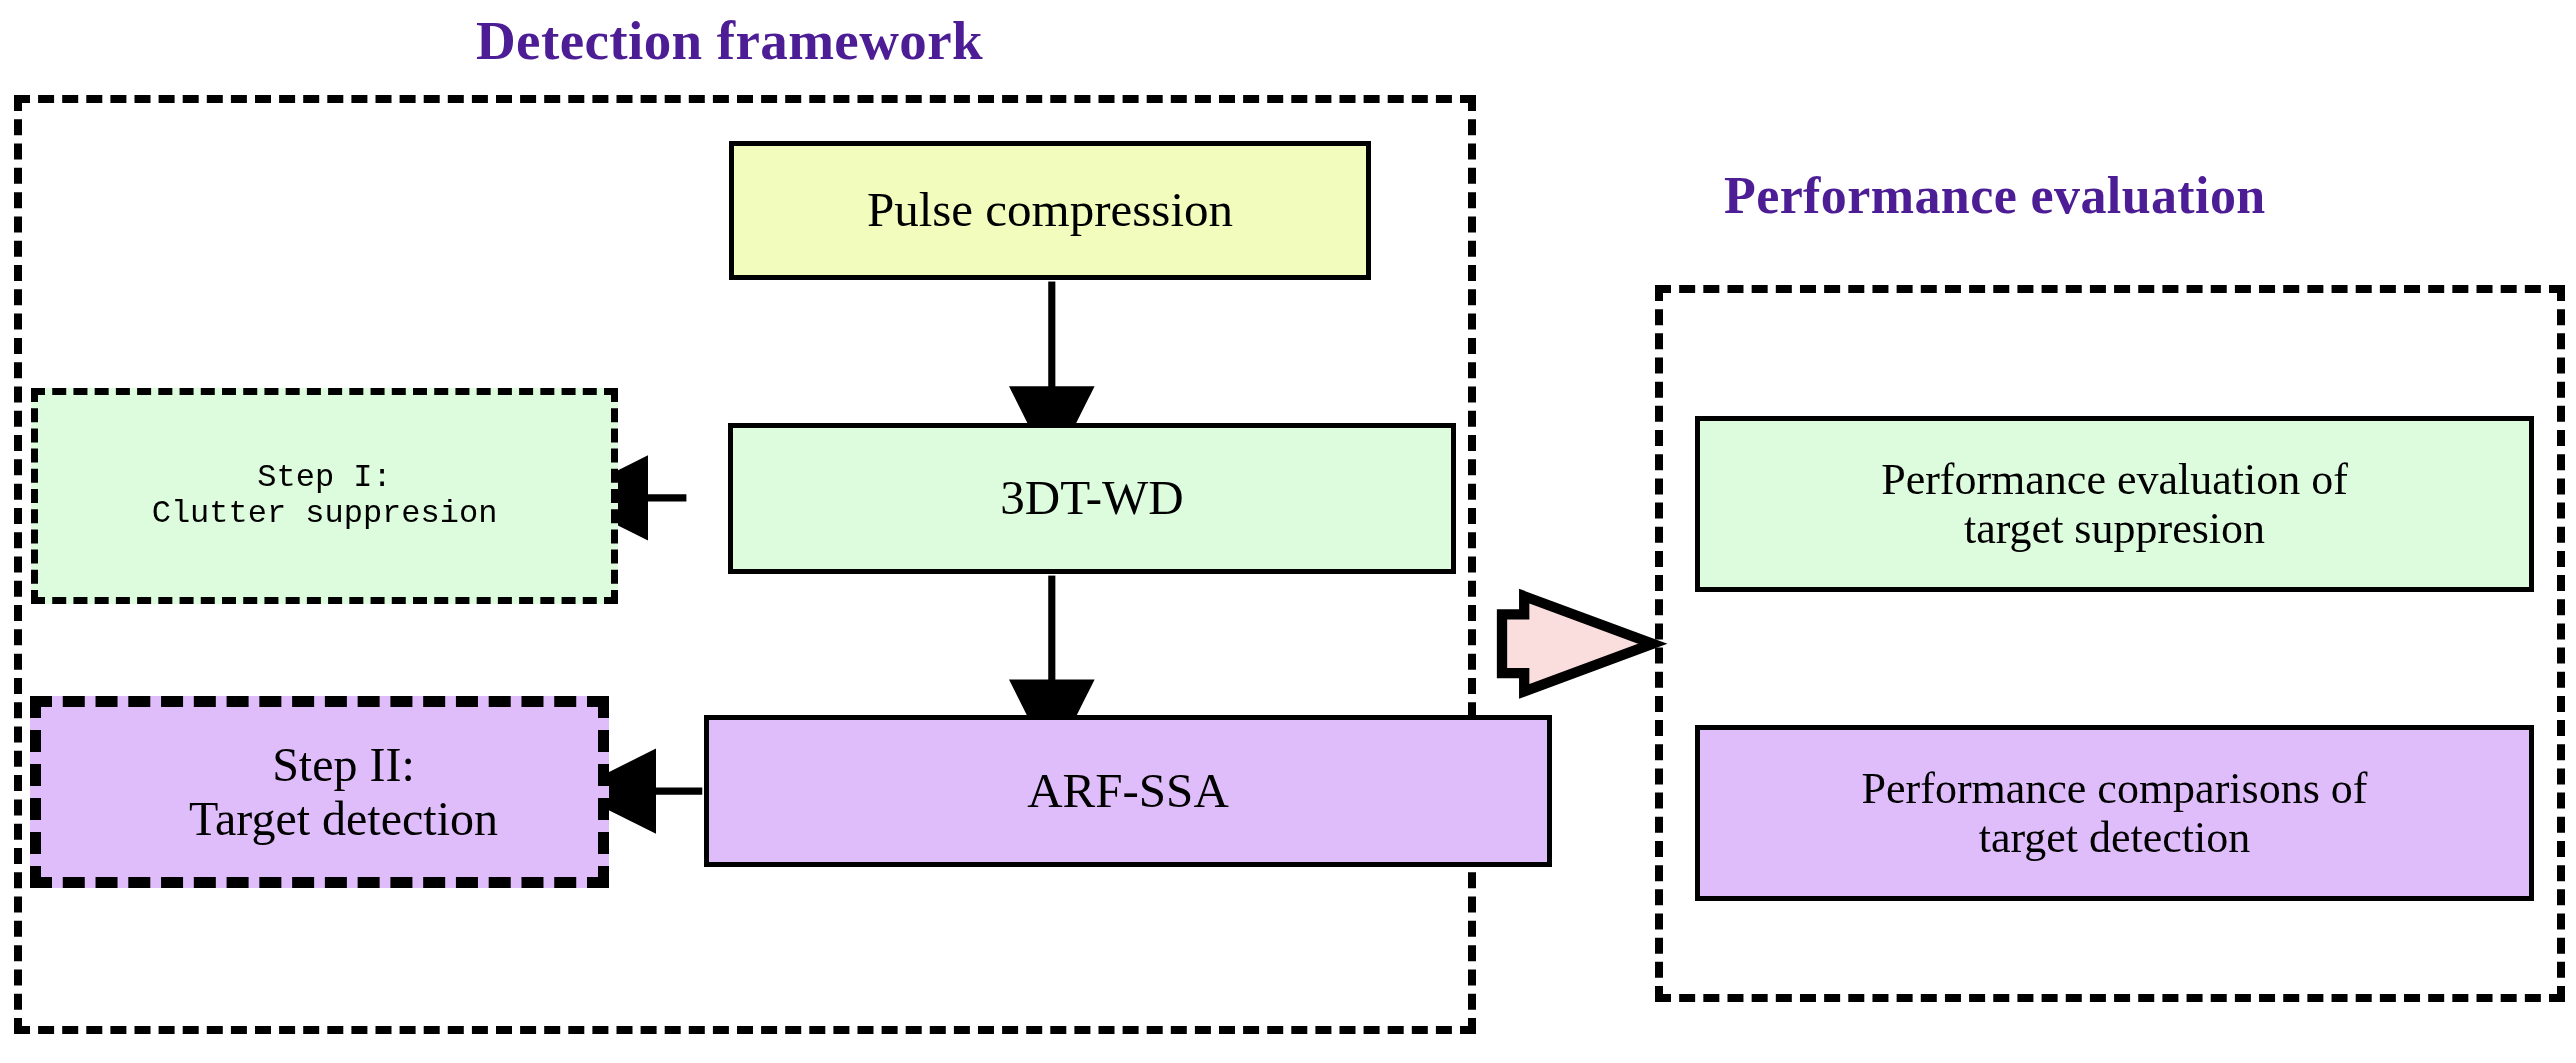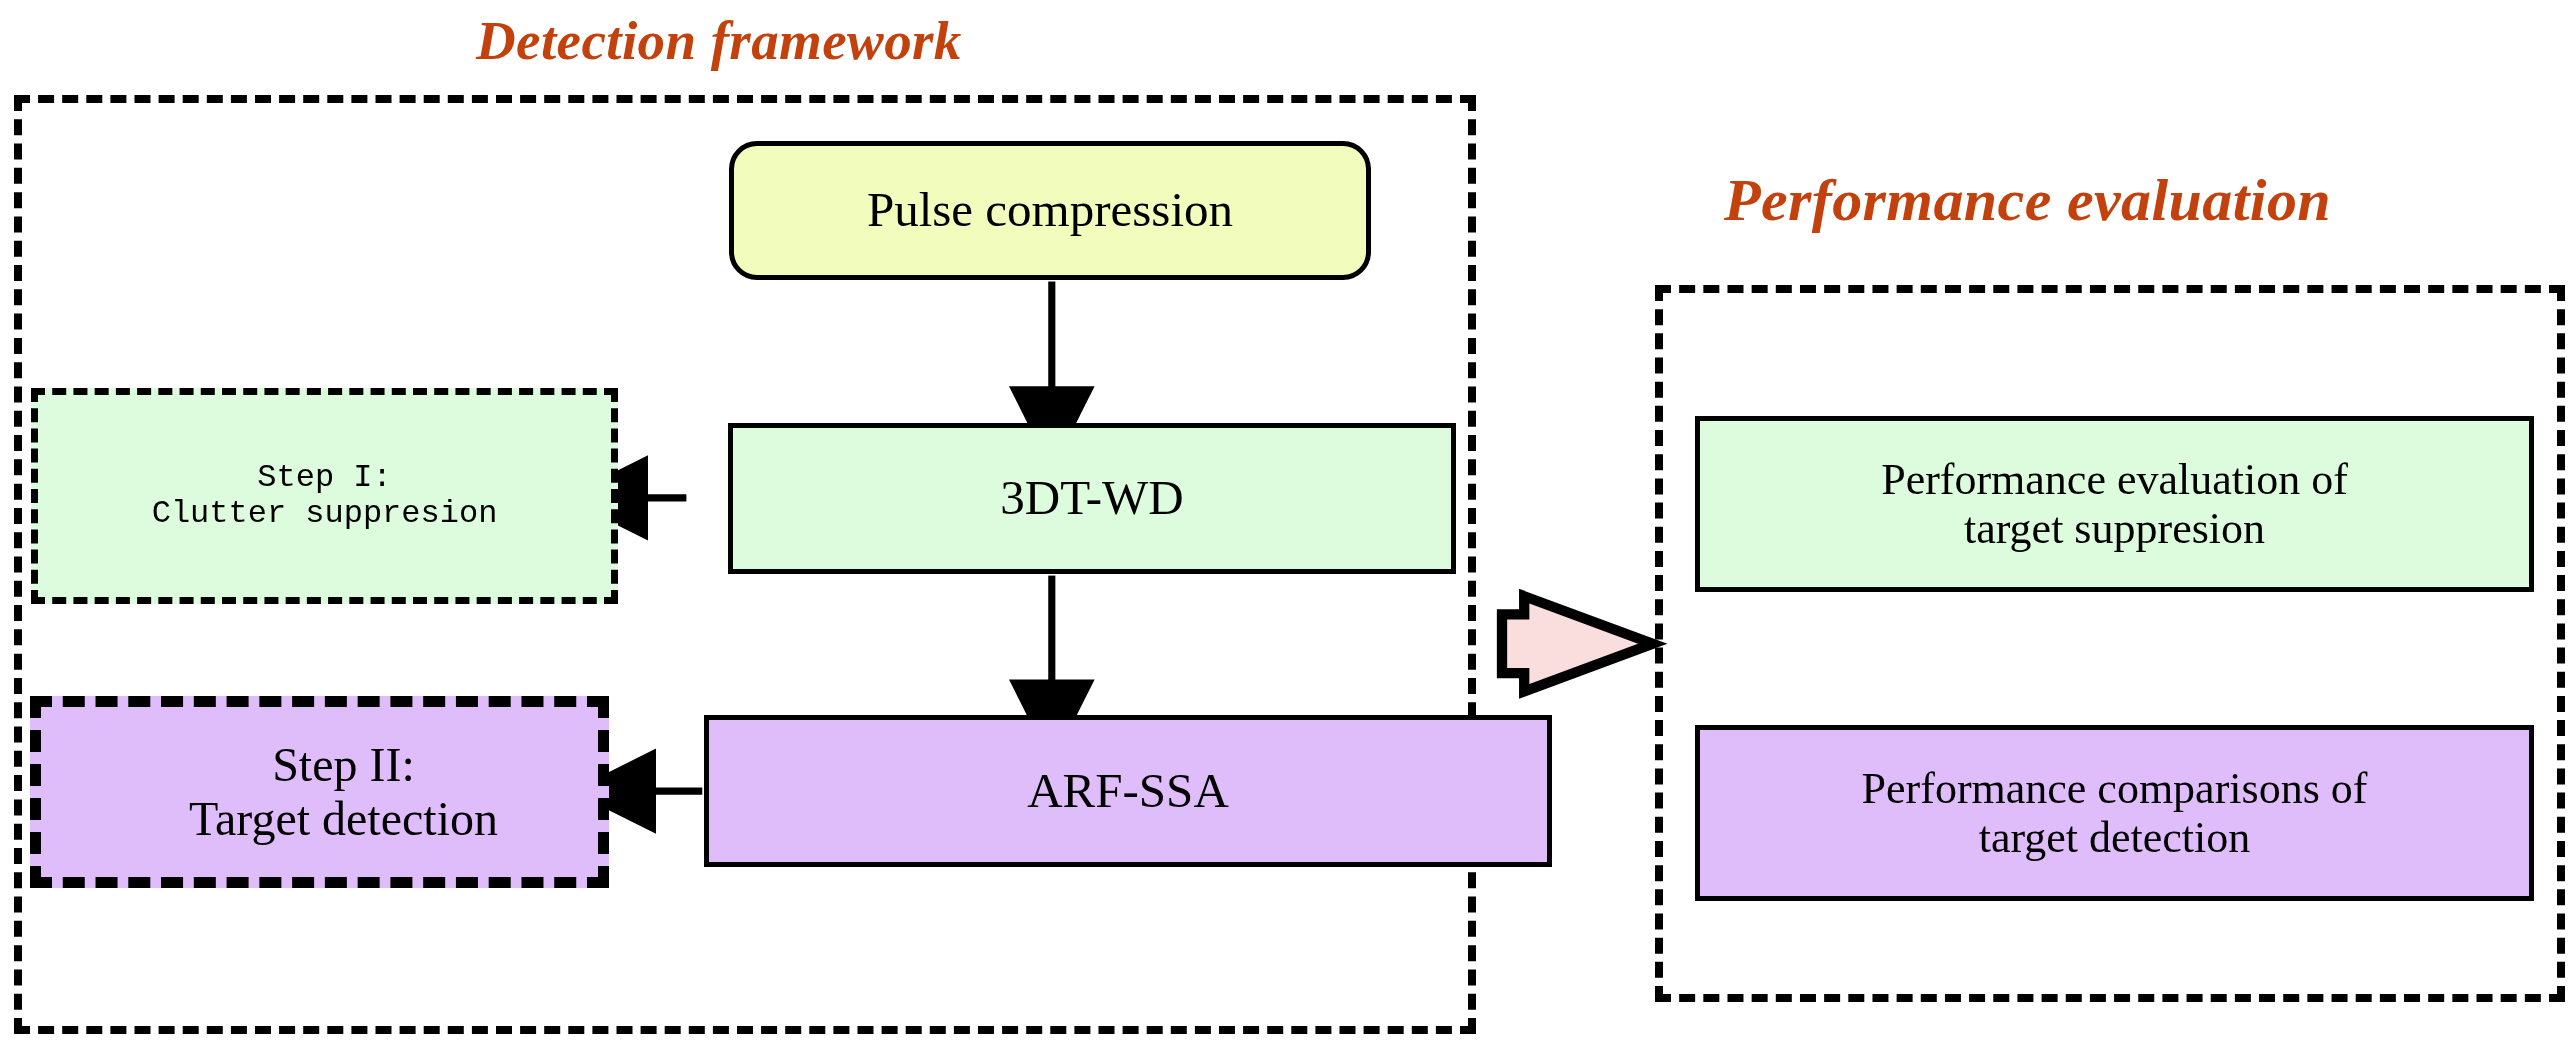--- a/index.html
+++ b/index.html
@@ -20,35 +20,34 @@
     position: absolute;
     left: 0; top: 0;
     width: 2576px;
     height: 1064px;
   }
 
   
   .panel-title {
     position: absolute;
     font-weight: bold;
-    color: #c2410c;
+    color: #4c1d95;
     white-space: nowrap;
     letter-spacing: 0.4px;
     line-height: 1;
-    font-style: italic;
   }
   #title-detection {
     left: 476px;
     top: 12.7px;
     font-size: 55px;
   }
   #title-performance {
     left: 1724px;
     top: 170px;
-    font-size: 60px;
+    font-size: 52px;
   }
 
   
   .panel-outline {
     position: absolute;
     border-style: dashed;
     border-color: #000000;
     border-width: 8.7px;
     box-sizing: border-box;
     background: transparent;
@@ -194,21 +193,21 @@
 
     <g>
       <line x1="886" y1="998" x2="810" y2="998" stroke="#000000" stroke-width="9" marker-end="url(#mk-left)"></line>
     </g>
 
     <g>
       <path d="M1895,775 L1923,775 L1923,752 L2085,812 L1923,872 L1923,849 L1895,849 Z" fill="#fadddd" stroke="#000000" stroke-width="13" stroke-linejoin="miter"></path>
     </g>
   </svg>
 
-  <div class="pbox solid-box" id="box-pulse" style="background:#f2fcbd;border-radius:28px;">
+  <div class="pbox solid-box" id="box-pulse" style="background:#f2fcbd;">
     <span class="ptext">Pulse compression</span>
   </div>
 
   <div class="pbox solid-box" id="box-3dtwd" style="background:#ddfbdd;">
     <span class="ptext">3DT-WD</span>
   </div>
 
   <div class="pbox solid-box" id="box-arfssa" style="background:#dfbcfa;">
     <span class="ptext">ARF-SSA</span>
   </div>

